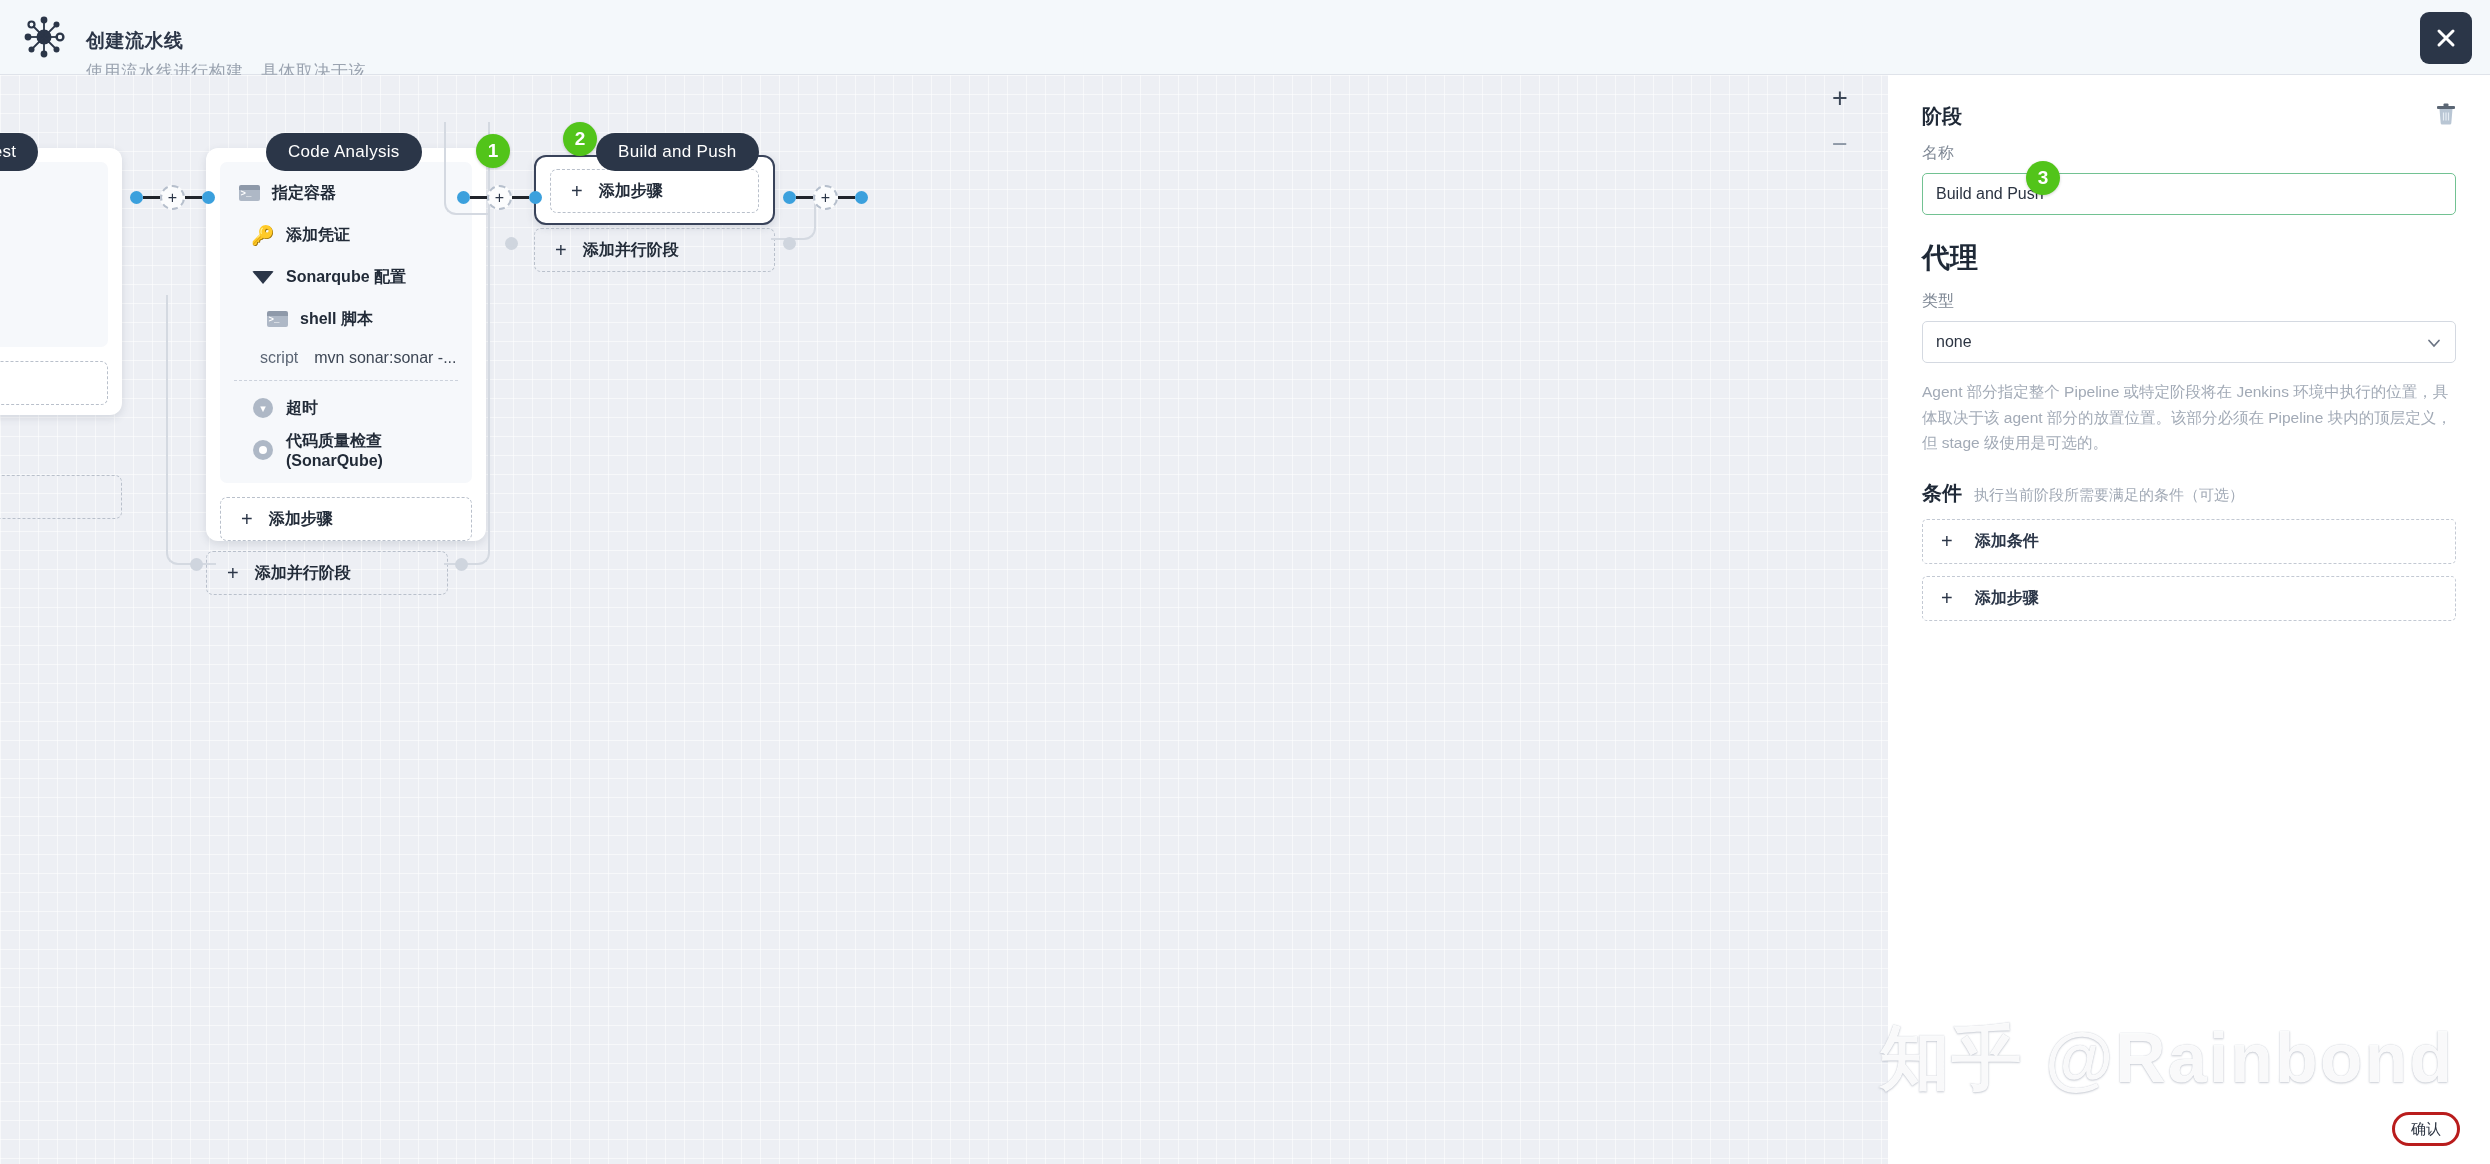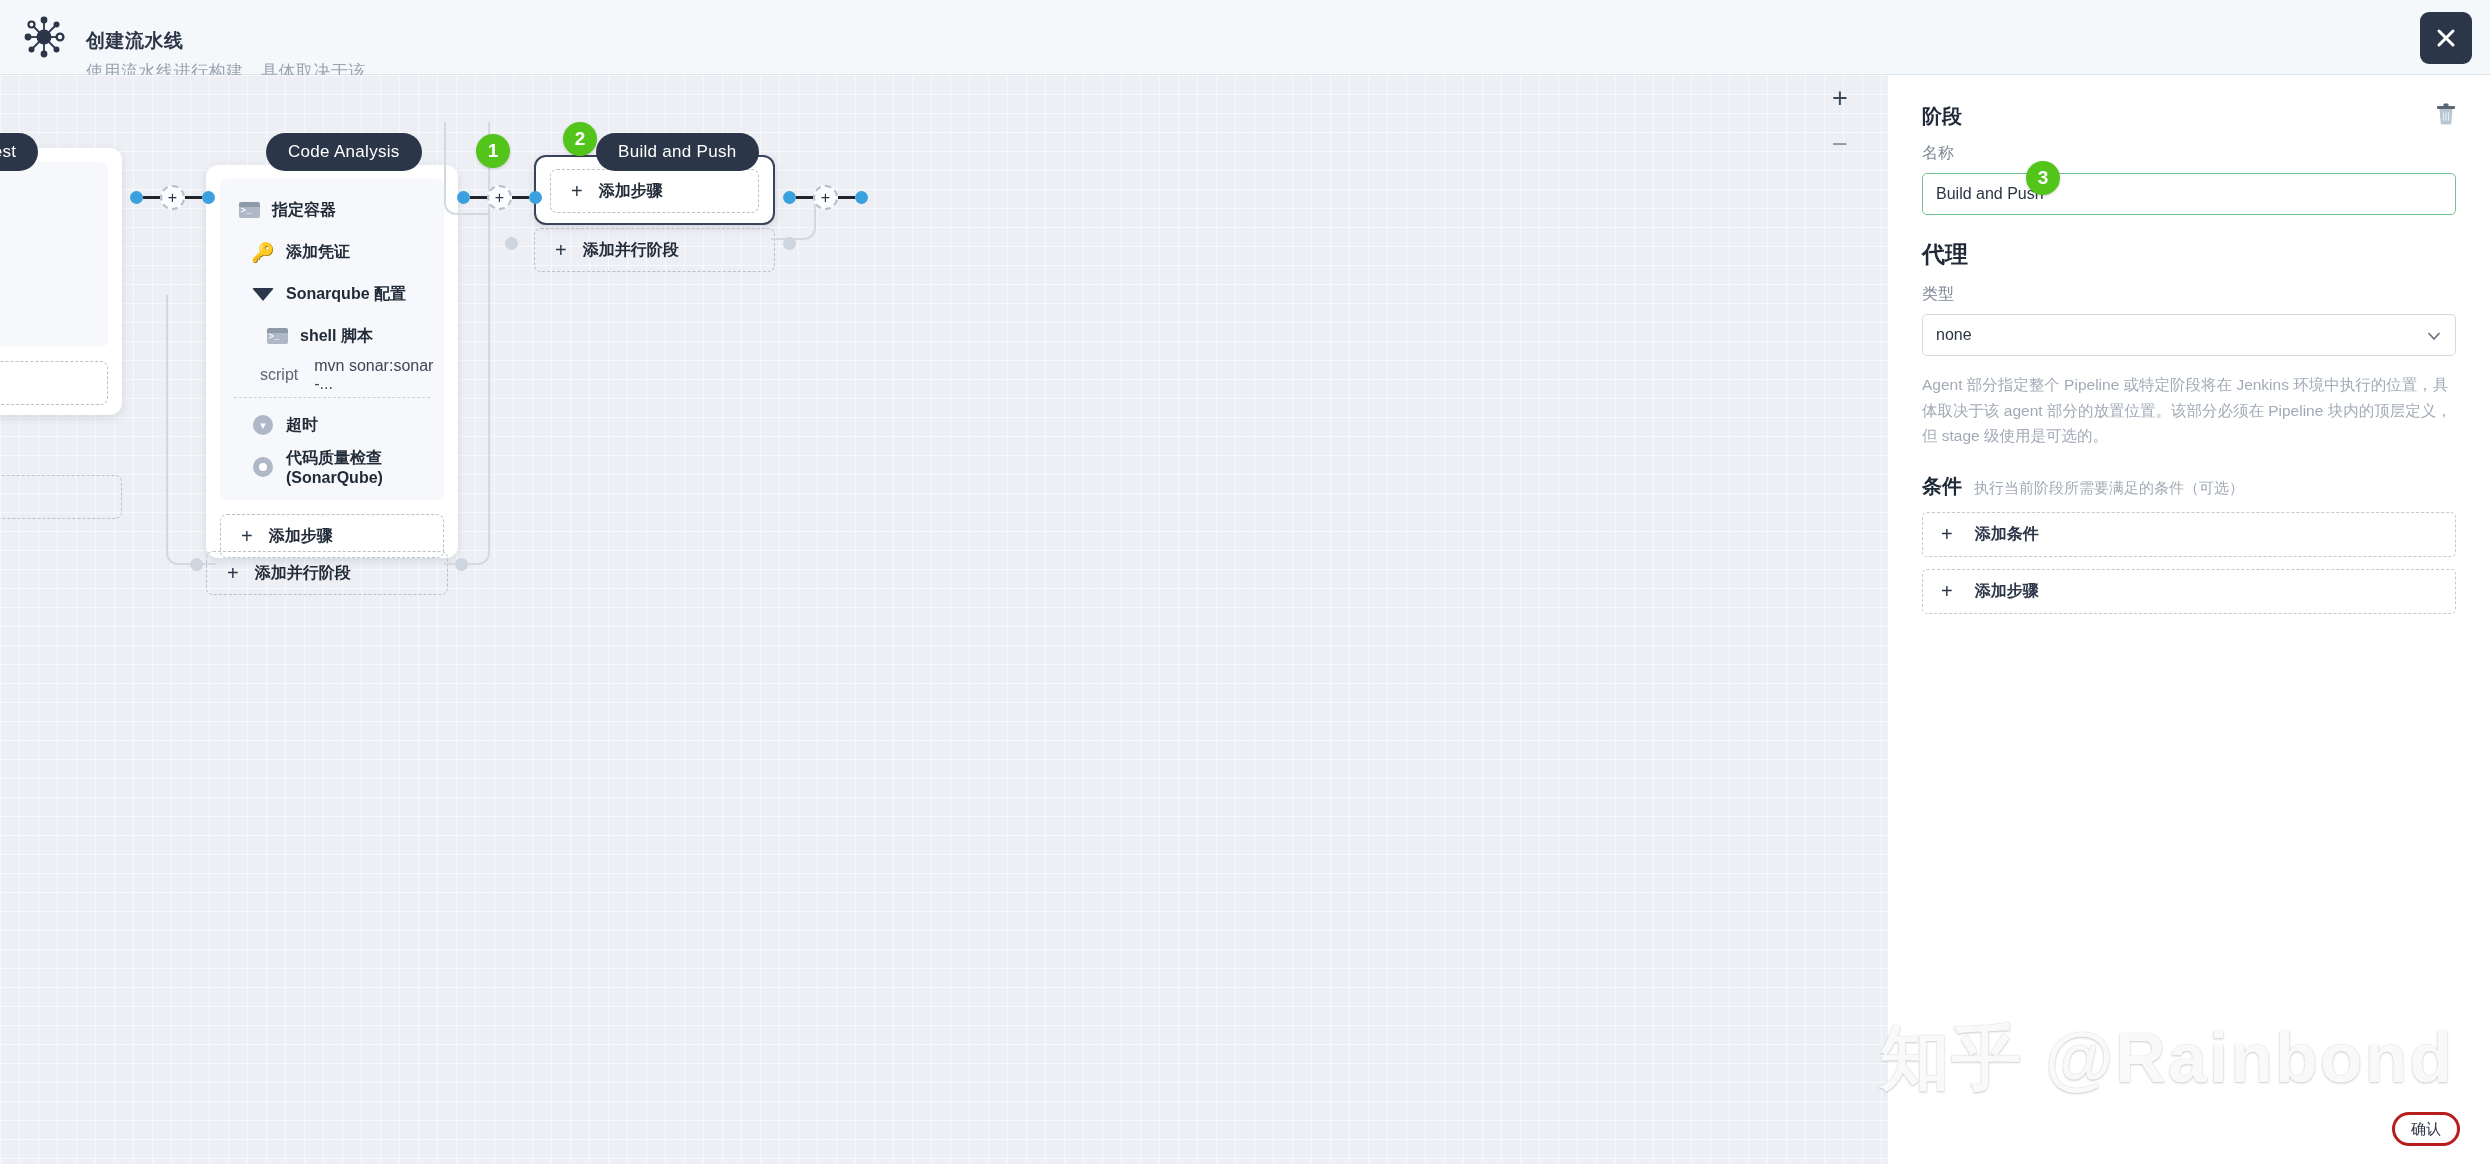--- a/index.html
+++ b/index.html
@@ -128,21 +128,21 @@
   }
   .panel-hd { display: flex; align-items: flex-start; justify-content: space-between; }
   .panel-h1 { font-size: 20px; font-weight: bold; color: #1f2937; }
   .trash { cursor: pointer; }
   .field-label { font-size: 16px; color: #7e8794; margin-top: 13px; margin-bottom: 9px; }
   .text-input {
     width: 100%; height: 42px; border: 1px solid #72c292; border-radius: 5px;
     padding: 0 13px; font-size: 16px; color: #2c3442; outline: none;
     font-family: "Liberation Sans", sans-serif; background: #fff;
   }
-  .sect-h2 { font-size: 23px; font-weight: bold; color: #1f2937; margin-top: 24px; }
+  .sect-h2 { font-size: 28px; font-weight: bold; color: #1f2937; margin-top: 24px; }
   .select-wrap { position: relative; margin-top: 9px; }
   .select-box {
     width: 100%; height: 42px; border: 1px solid #d4d9e1; border-radius: 5px;
     padding: 0 13px; font-size: 16px; color: #2c3442; display: flex;
     align-items: center; background: #fff; cursor: pointer;
   }
   .sel-caret { position: absolute; right: 14px; top: 14px; color: #6b7483; }
   .desc { font-size: 15.5px; color: #a2aab6; line-height: 1.65; margin-top: 16px; }
   .sect-row { display: flex; align-items: baseline; margin-top: 24px; }
   .sect-row .h2 { font-size: 20px; font-weight: bold; color: #1f2937; }
@@ -265,21 +265,21 @@
       </div>
     </div>
     <div class="dashed-btn" style="position:absolute; left:-160px; top:400px; width:282px;">
       
       
     </div>
 
     <div class="stage-title" style="left:266px; top:58px;">
       <span>Code Analysis</span>
     </div>
-    <div class="stage-card" style="left:206px; top:90px; width:252px; height:393px;">
+    <div class="stage-card" style="left:206px; top:73px; width:280px; height:393px;">
       <div class="steps-box">
         <div class="step-row">
           <span class="step-ico">
               <span class="term"></span>
             </span>
           <span>指定容器</span>
         </div>
         <div class="step-row indent1">
           <span class="step-ico">
               <span class="key-ico">🔑</span>

